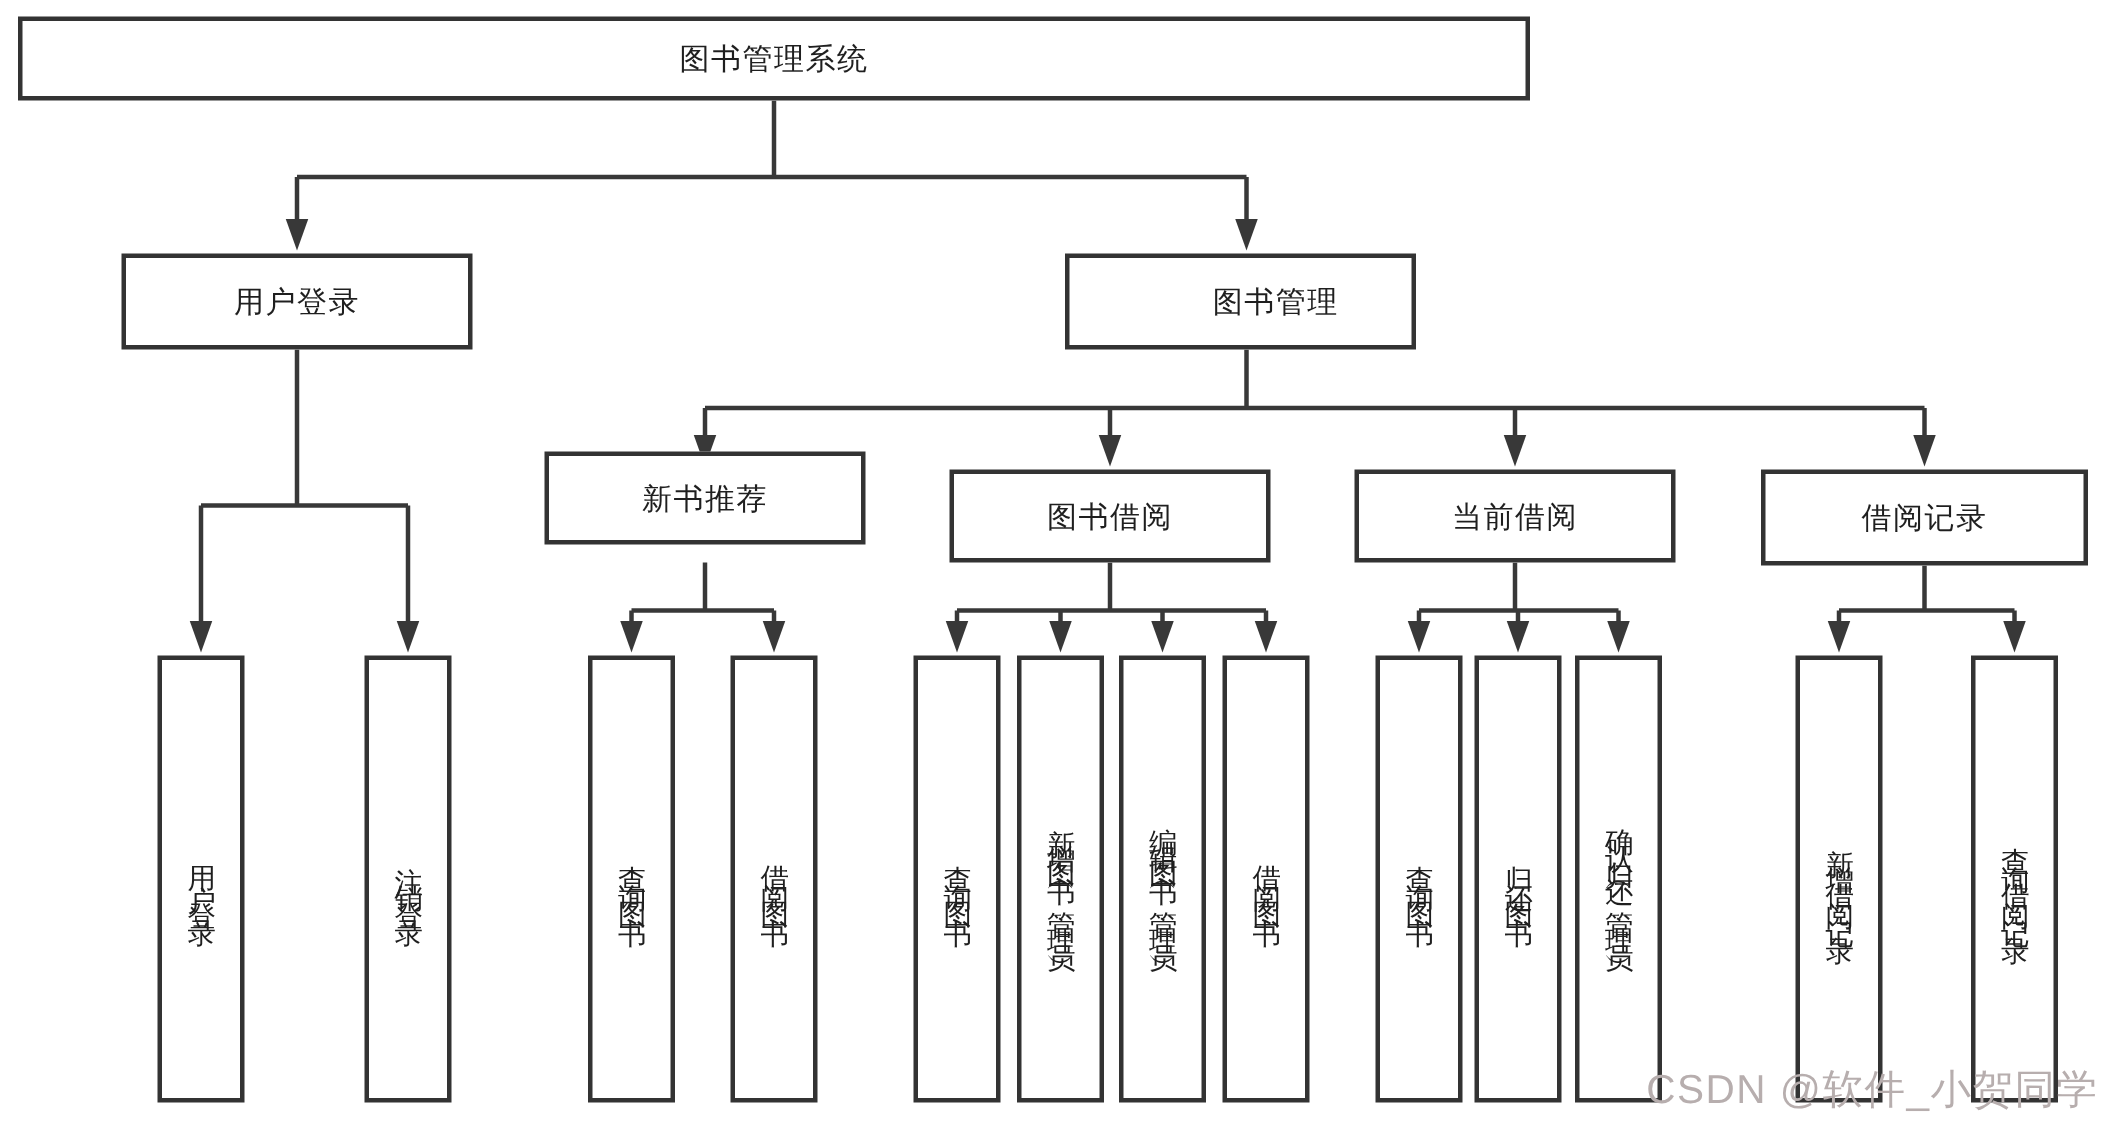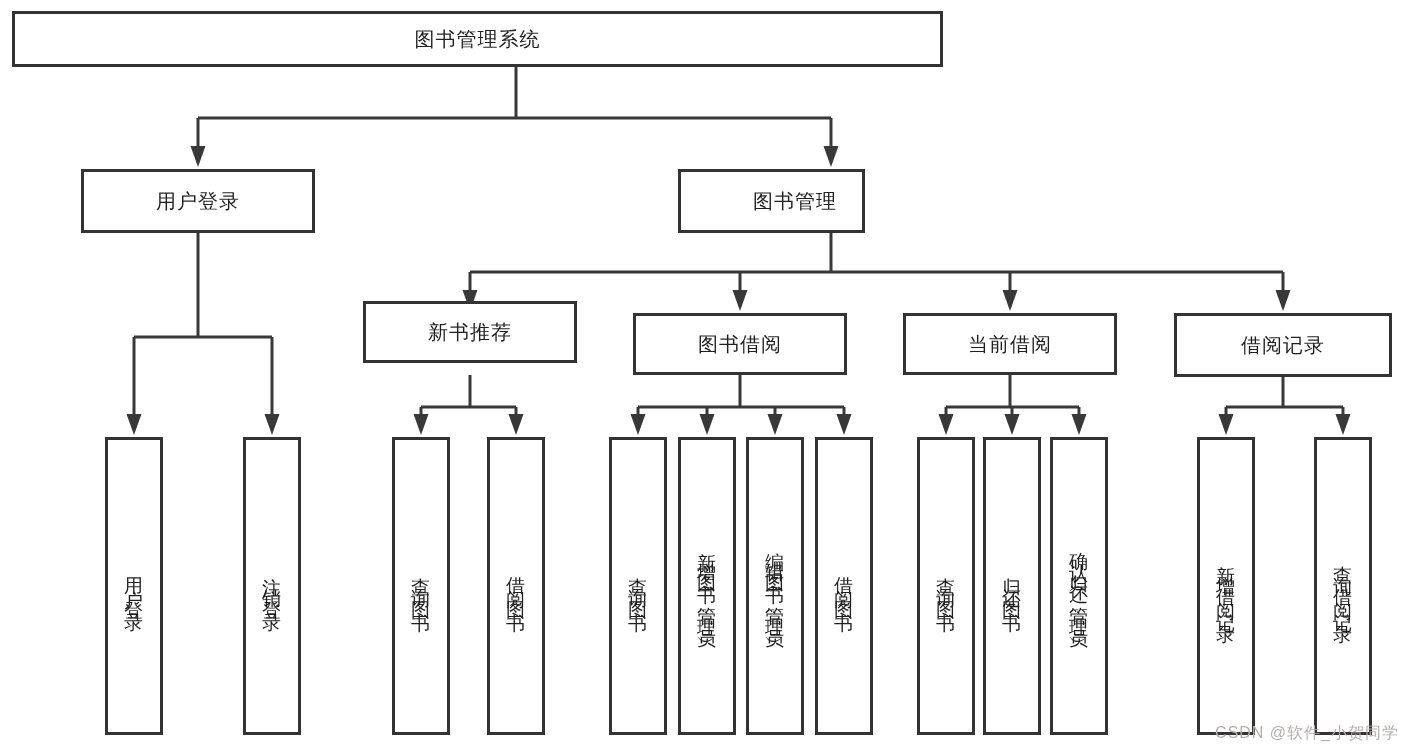--- a/index.html
+++ b/index.html
@@ -55,21 +55,21 @@
     line-height: 1;
     white-space: nowrap;
   }
   .vbox.tight span {
     letter-spacing: 11px;
   }
   .watermark {
     position: absolute;
     right: 6px;
     bottom: 3px;
-    font-size: 16px;
+    font-size: 27px;
     color: #b7aeae;
     letter-spacing: 1px;
     z-index: 3;
     white-space: nowrap;
   }
 </style>
 </head>
 <body>
 
 <div class="canvas">
@@ -129,28 +129,28 @@
       <polygon points="1071.5,414 1086.5,414 1079,435"></polygon>
 
     <path d="M1283 377 V407"></path>
     <path d="M1226 407 H1343"></path>
     <path d="M1226 407 V415"></path>
       <polygon points="1218.5,414 1233.5,414 1226,435"></polygon>
     <path d="M1343 407 V415"></path>
       <polygon points="1335.5,414 1350.5,414 1343,435"></polygon>
   </svg>
 
-  <div class="node hbox" style="left:12px; top:11px; width:931px; height:56px;">
+  <div class="node hbox" style="left:12px; top:11px; width:1008px; height:56px;">
     <span>图书管理系统</span>
   </div>
 
   <div class="node hbox" style="left:81px; top:169px; width:234px; height:64px;">
     <span>用户登录</span>
   </div>
-  <div class="node hbox" style="left:678px; top:169px; width:187px; height:64px;padding-left:47px;">
+  <div class="node hbox" style="left:710px; top:169px; width:234px; height:64px;padding-left:47px;">
     <span>图书管理</span>
   </div>
 
   <div class="node hbox" style="left:363px; top:301px; width:214px; height:62px;">
     <span>新书推荐</span>
   </div>
   <div class="node hbox" style="left:633px; top:313px; width:214px; height:62px;text-align:right;">
     <span>图书借阅</span>
   </div>
   <div class="node hbox" style="left:1174px; top:313px; width:218px; height:64px;">

